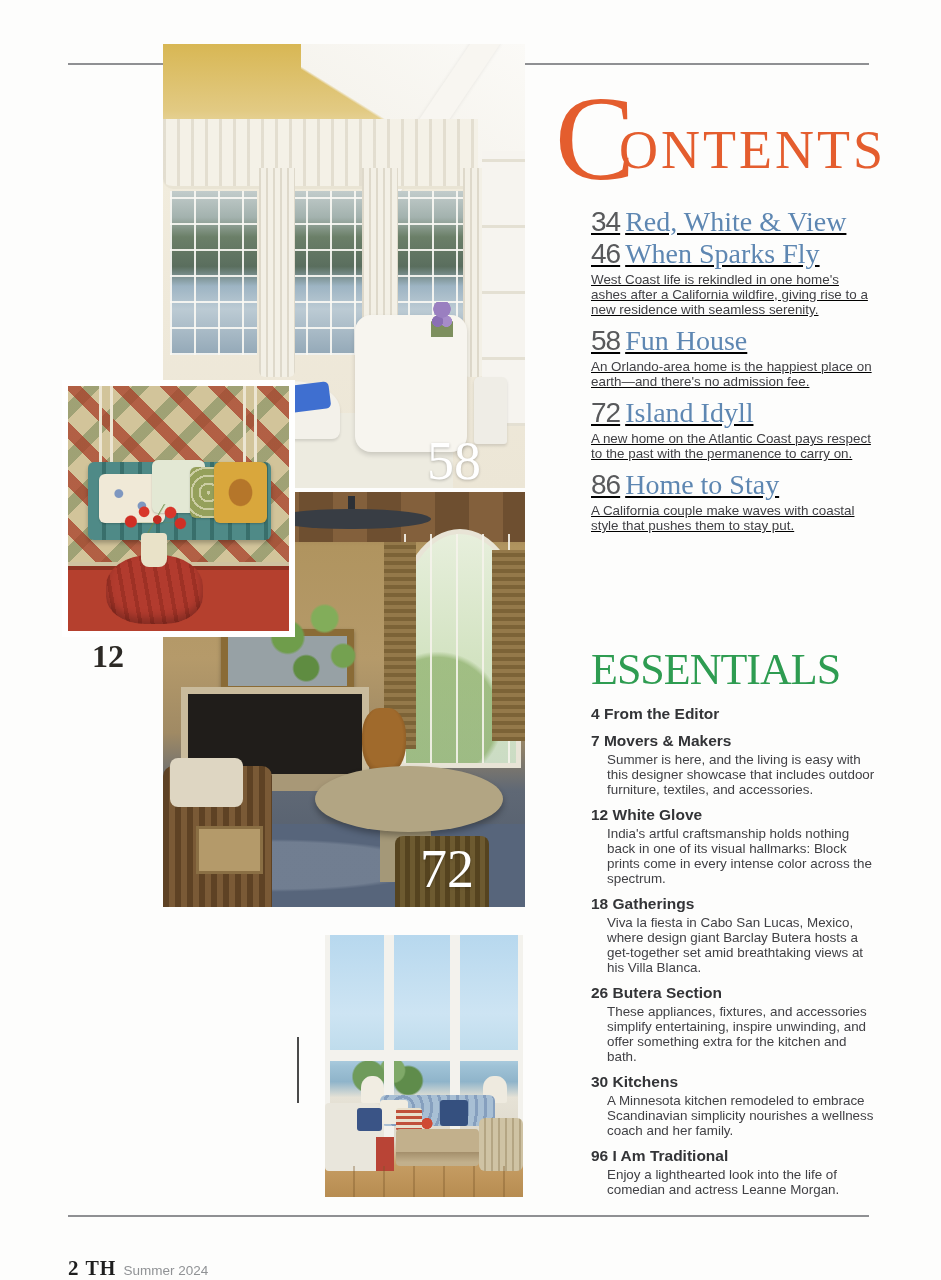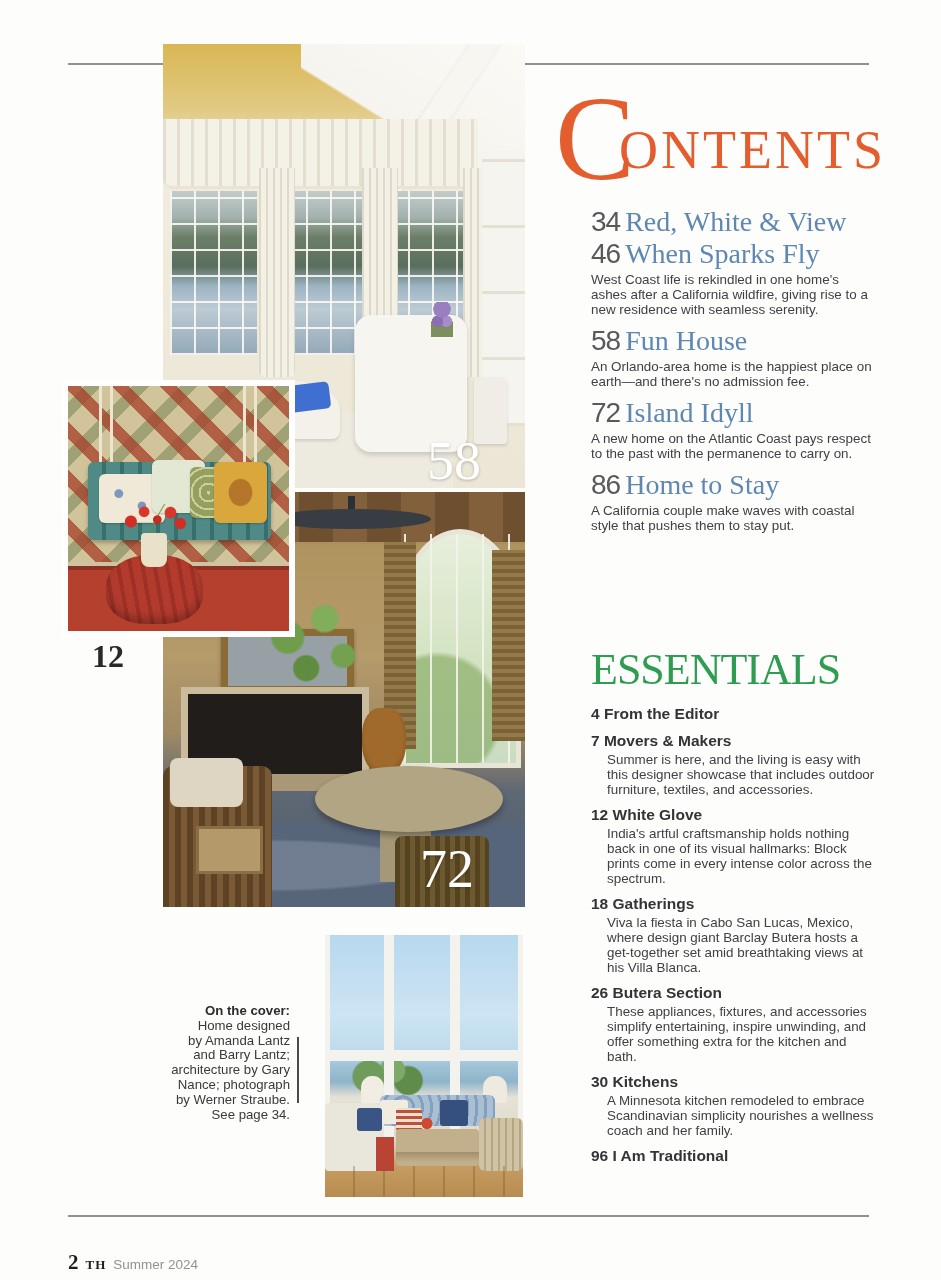--- a/index.html
+++ b/index.html
@@ -160,34 +160,34 @@
   .contents-title{position:absolute;left:-36px;top:0;display:flex;align-items:flex-end;color:#e45d2e;
                   font-family:"Liberation Serif",serif;}
   .c-initial{font-size:120px;line-height:.78;}
   .c-rest{font-size:54px;line-height:.8;letter-spacing:3px;margin-left:-16px;margin-bottom:13px;}
 
   .sec{position:absolute;left:0;width:286px;}
   .features-sec{top:114px;}
   .essentials-sec{top:556px;}
   .sec-heading{font-family:"Liberation Serif",serif;color:#2e9c51;font-size:44px;line-height:1;
                letter-spacing:-1px;margin:0 0 12px 0;font-weight:normal;}
-  .f-item{margin:0 0 0 0;}
+  .f-item{margin:0 0 0 0;text-decoration:underline;}
   .f-head{font-size:28px;line-height:32px;}
   .f-num{color:#58595b;font-family:"Liberation Sans",sans-serif;letter-spacing:-1px;margin-right:5px;}
   .f-title{color:#5e87b2;font-family:"Liberation Serif",serif;}
   .f-desc{color:#414145;font-size:13.4px;line-height:15px;margin:2px 0 8px 0;}
   .e-item{margin-bottom:8px;}
   .e-head{font-size:15.5px;line-height:19px;font-weight:bold;color:#333437;}
   .e-desc{color:#414145;font-size:13.4px;line-height:15px;margin:2px 0 0 16px;}
   .e-desc:empty{display:none;}
 
   
   .footer{position:absolute;left:68px;top:1229px;display:flex;align-items:baseline;}
   .footer .pg{font-family:"Liberation Serif",serif;font-weight:bold;font-size:21px;color:#1e1e1e;margin-right:7px;}
-  .footer .mag{font-family:"Liberation Serif",serif;font-weight:bold;font-size:13px;letter-spacing:1px;color:#1e1e1e;margin-right:7px;margin-top:28px;}
+  .footer .mag{font-family:"Liberation Serif",serif;font-weight:bold;font-size:20px;letter-spacing:1px;color:#1e1e1e;margin-right:7px;margin-top:28px;}
   .footer .issue{font-size:13.5px;color:#909295;}
 </style>
 </head>
 <body>
 
 <div class="page">
 
   <div class="rule rule-top"></div>
 
   <div class="photo photo1">
@@ -266,30 +266,20 @@
     <div class="deco p4-ottoman"></div>
     <div class="deco p4-stool"></div>
     <div class="deco p4-chairR"></div>
     <div class="deco p4-planks"></div>
   </div>
 
   <div class="photo-num num58">58</div>
   <div class="photo-num num72">72</div>
   <div class="label12">12</div>
 
-  <div class="cover-note">
-    <div class="cover-label">On the cover:</div>
-    <div class="cover-text">Home designed
-by Amanda Lantz
-and Barry Lantz;
-architecture by Gary
-Nance; photograph
-by Werner Straube.
-See page 34.</div>
-  </div>
   <div class="cover-vrule"></div>
 
   <div class="right-col">
     <div class="contents-title">
       <span class="c-initial">C</span>
         <span class="c-rest">ONTENTS</span>
     </div>
 
     <div class="sec features-sec">
 
@@ -336,20 +326,21 @@
       <div class="e-item">
         <div class="e-head"><span>26</span> <span>Butera Section</span></div>
         <p class="e-desc">These appliances, fixtures, and accessories simplify entertaining, inspire unwinding, and offer something extra for the kitchen and bath.</p>
       </div>
       <div class="e-item">
         <div class="e-head"><span>30</span> <span>Kitchens</span></div>
         <p class="e-desc">A Minnesota kitchen remodeled to embrace Scandinavian simplicity nourishes a wellness coach and her family.</p>
       </div>
       <div class="e-item">
         <div class="e-head"><span>96</span> <span>I Am Traditional</span></div>
+        <p class="e-desc">Enjoy a lighthearted look into the life of comedian and actress Leanne Morgan.</p>
       </div>
     </div>
   </div>
 
   <div class="rule rule-bottom"></div>
   <div class="footer">
     <span class="pg">2</span>
     <span class="mag">TH</span>
     <span class="issue">Summer 2024</span>
   </div>

